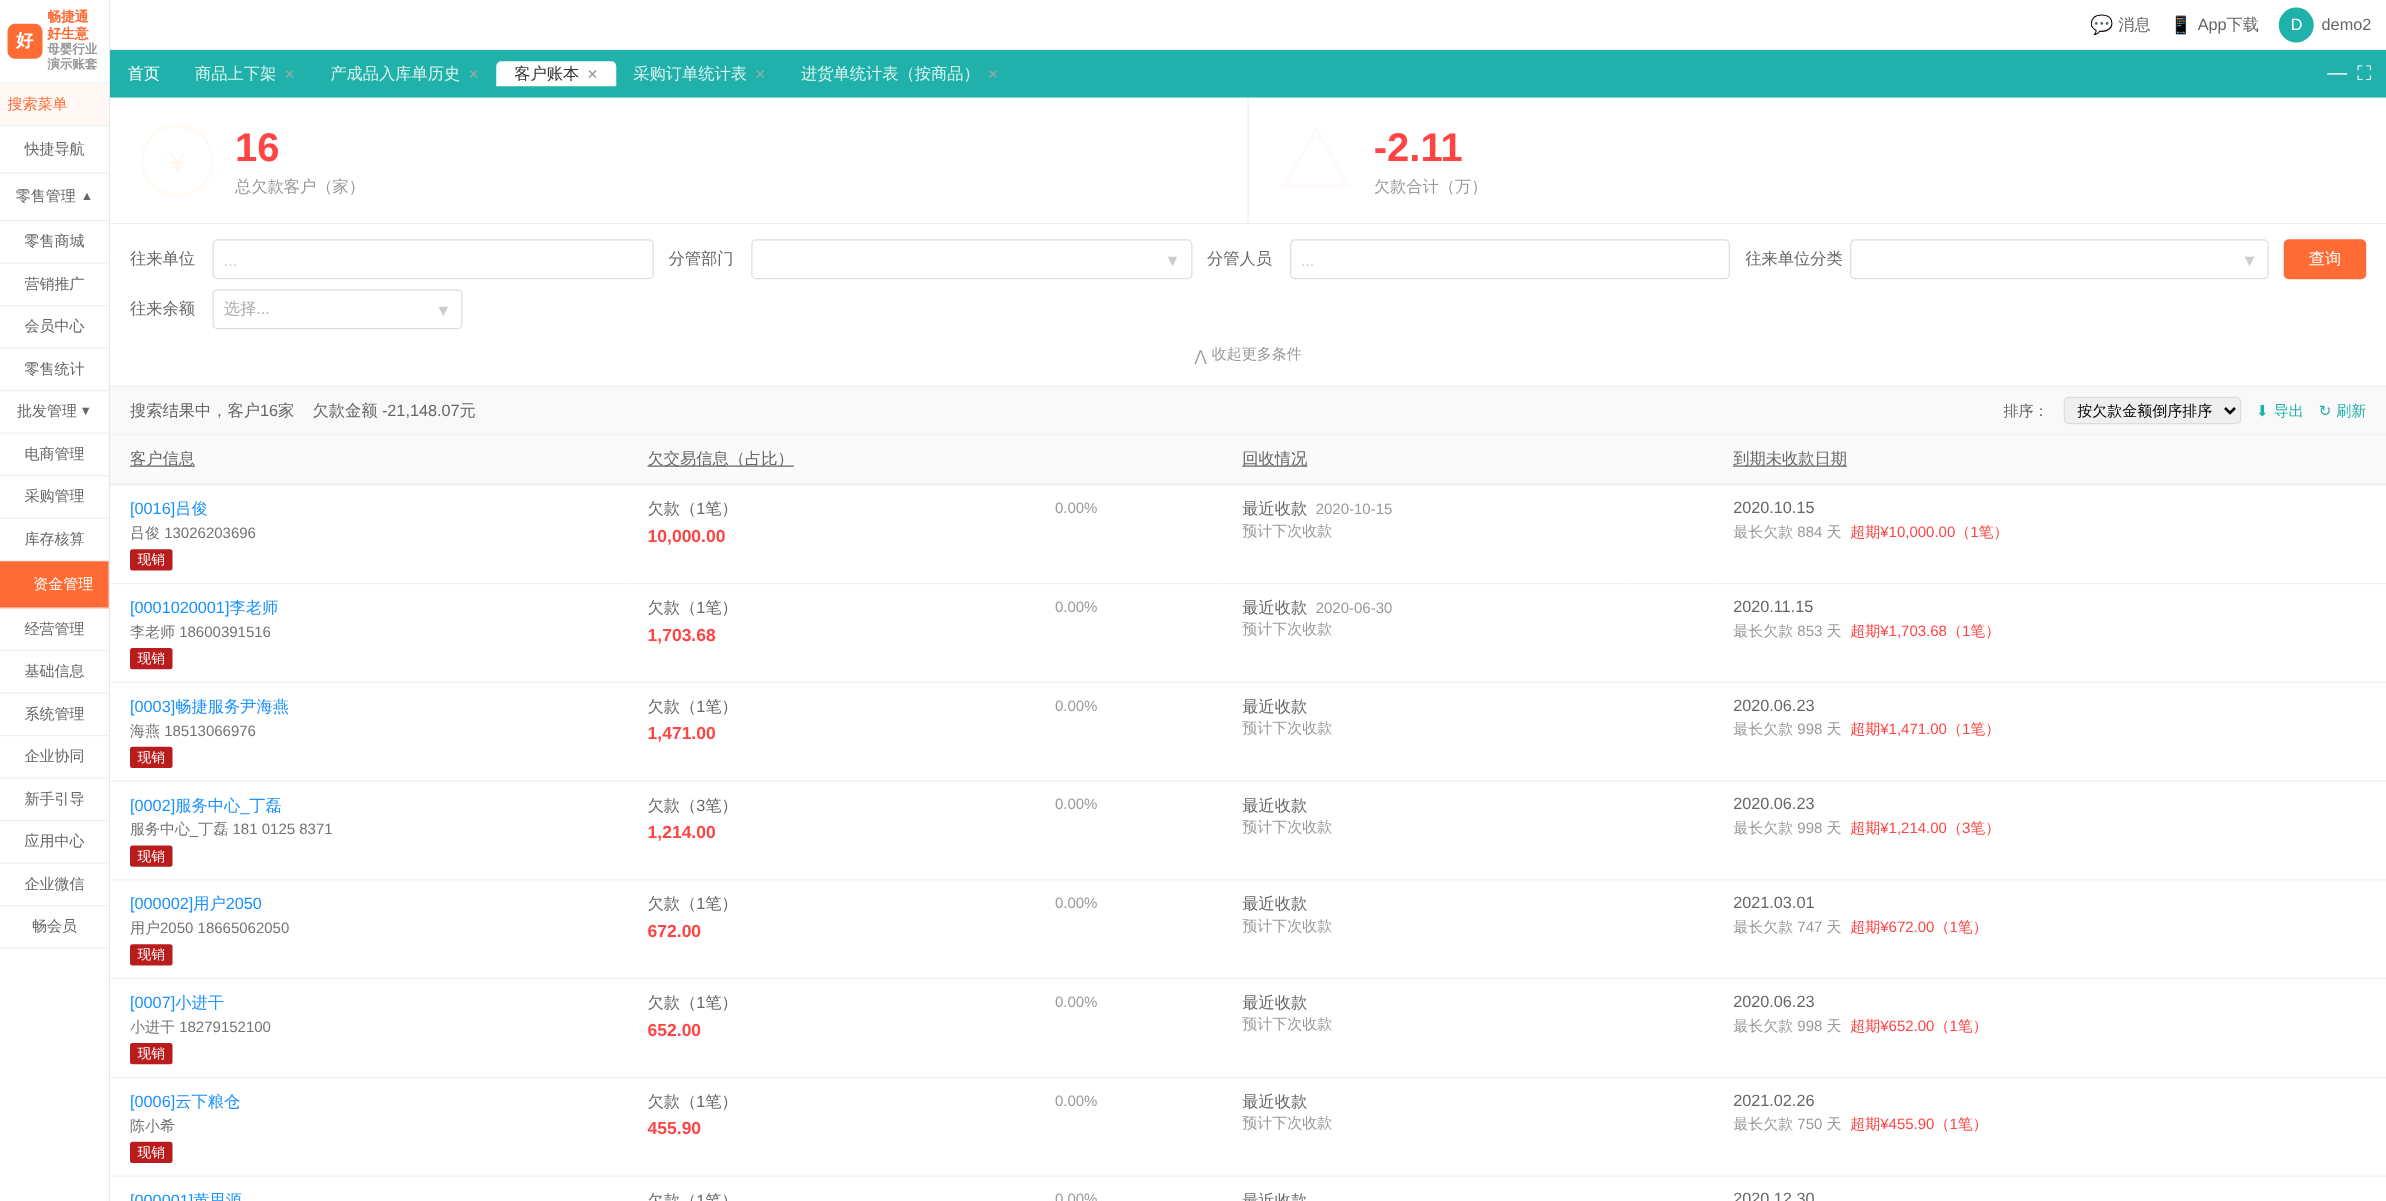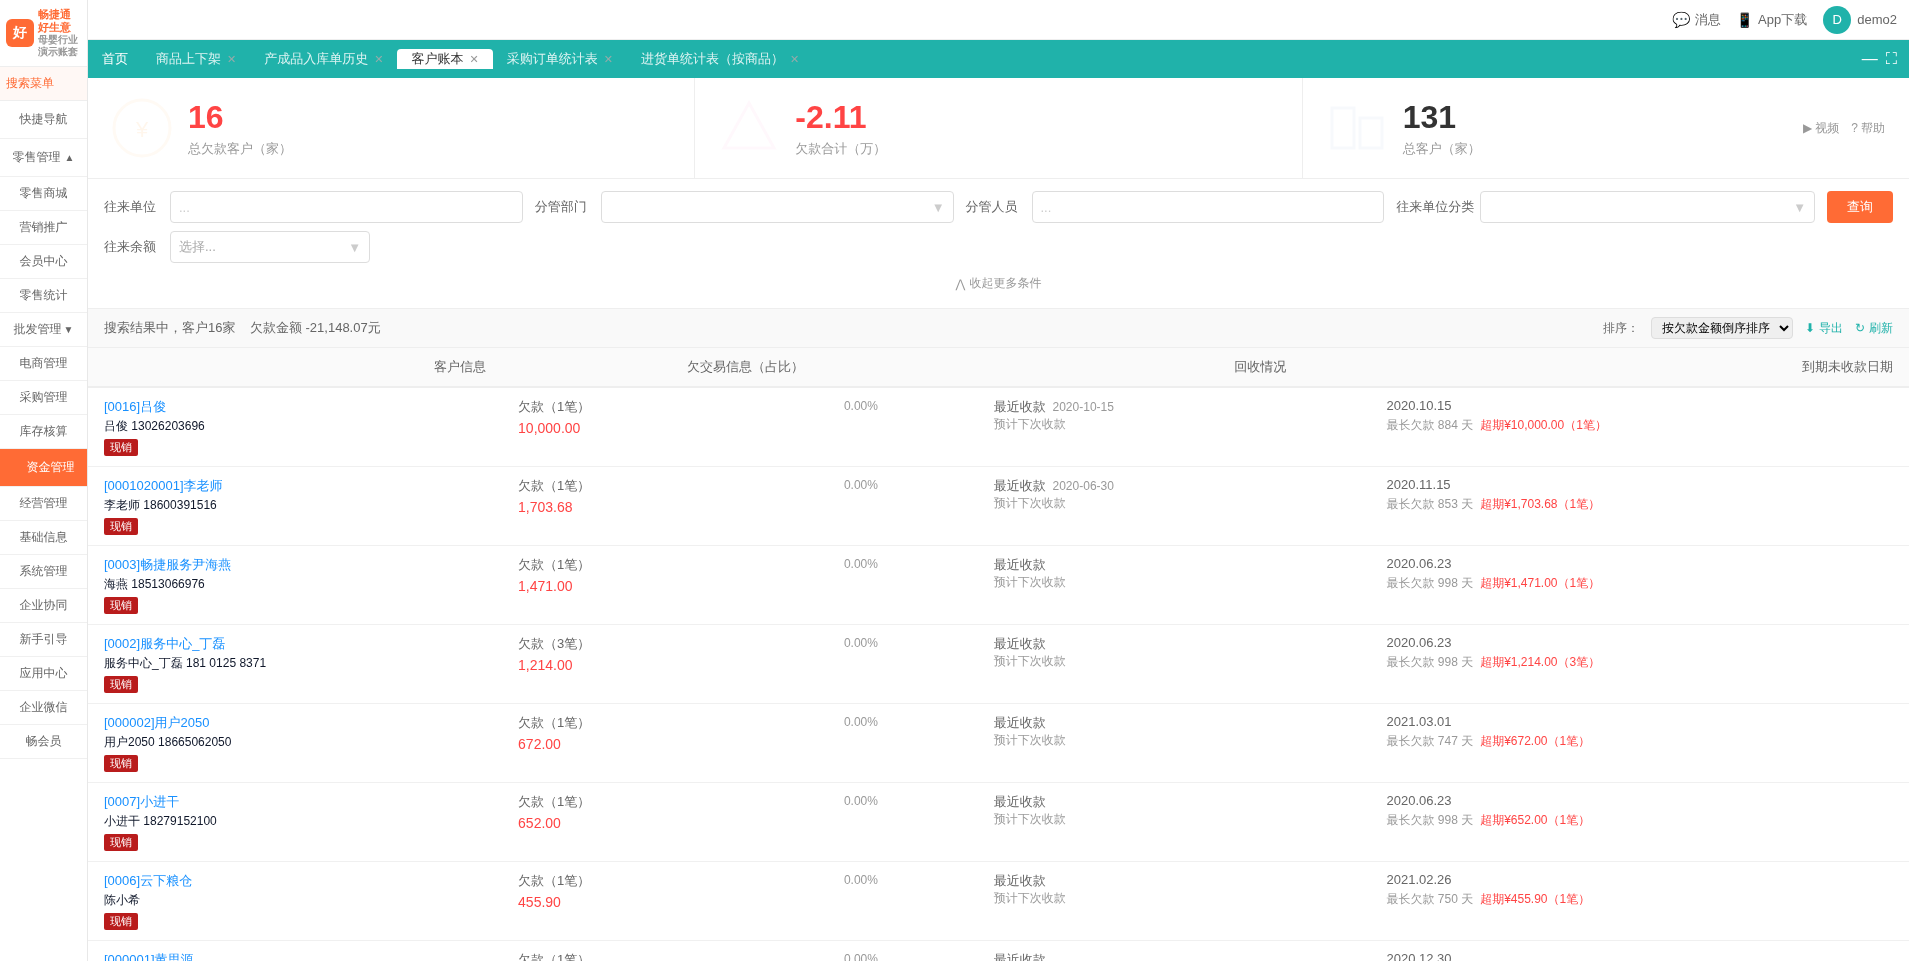--- a/index.html
+++ b/index.html
@@ -66,30 +66,30 @@
     
     .results-bar { background: #f9f9f9; padding: 8px 16px; border-bottom: 1px solid #eee; display: flex; align-items: center; justify-content: space-between; }
     .results-info { font-size: 13px; color: #666; }
     .results-actions { display: flex; align-items: center; gap: 12px; font-size: 12px; color: #666; }
     .results-actions select { border: 1px solid #ddd; border-radius: 4px; padding: 2px 6px; font-size: 12px; }
     .action-link { color: #20b2aa; cursor: pointer; display: flex; align-items: center; gap: 4px; }
 
     
     .data-table { width: 100%; background: #fff; border-collapse: collapse; }
     .data-table thead tr { background: #fafafa; border-bottom: 2px solid #eee; }
-    .data-table th { padding: 10px 16px; text-align: right; font-size: 13px; color: #666; font-weight: normal; }
+    .data-table th { padding: 10px 16px; text-align: left; font-size: 13px; color: #666; font-weight: normal; text-decoration: underline; }
     .data-table tbody tr { border-bottom: 1px solid #f0f0f0; }
     .data-table td { padding: 10px 16px; font-size: 13px; vertical-align: top; }
 
     .customer-name { color: #1890ff; cursor: pointer; font-size: 13px; }
-    .customer-phone { color: #0f172a; font-size: 12px; margin-top: 2px; }
+    .customer-phone { color: #737373; font-size: 12px; margin-top: 2px; }
     .customer-tag { display: inline-block; background: #b91c1c; color: #fff; font-size: 11px; padding: 1px 6px; border-radius: 2px; margin-top: 4px; }
 
     .debt-count { color: #666; font-size: 13px; margin-bottom: 4px; }
-    .debt-amount { color: #ff4444; font-size: 14px; font-weight: normal; }
+    .debt-amount { color: #ff4444; font-size: 14px; font-weight: bold; }
     .debt-percent { color: #999; font-size: 12px; margin-left: 8px; }
 
     .collection-date { color: #999; font-size: 12px; }
     .collection-label { color: #666; font-size: 13px; }
     .collection-sub { color: #999; font-size: 12px; }
 
     .due-date { color: #666; font-size: 13px; margin-bottom: 4px; }
     .overdue-text { color: #ff4444; font-size: 12px; cursor: pointer; }
     .overdue-days { color: #999; font-size: 12px; }
 
@@ -248,42 +248,20 @@
           <div class="stat-icon pink">
             <svg width="60" height="60" viewBox="0 0 60 60">
                 <path d="M30 5 L55 50 L5 50 Z" fill="none" stroke="#ff69b4" stroke-width="3" opacity="0.3"></path>
               </svg>
           </div>
           <div class="stat-content">
             <div class="stat-value red">-2.11</div>
             <div class="stat-label">欠款合计（万）</div>
           </div>
         </div>
-        <div class="stat-card">
-          <div class="stat-icon blue">
-            <svg width="60" height="60" viewBox="0 0 60 60">
-                <rect x="5" y="10" width="22" height="40" fill="none" stroke="#4682b4" stroke-width="3" opacity="0.3"></rect>
-                <rect x="33" y="20" width="22" height="30" fill="none" stroke="#4682b4" stroke-width="3" opacity="0.3"></rect>
-              </svg>
-          </div>
-          <div class="stat-content">
-            <div class="stat-value dark">131</div>
-            <div class="stat-label">总客户（家）</div>
-          </div>
-          <div class="stat-right-actions">
-            <span style="display:flex;align-items:center;gap:3px;color:#999;">
-              <span>▶</span>
-              <span>视频</span>
-            </span>
-            <span style="display:flex;align-items:center;gap:3px;color:#999;">
-              <span>?</span>
-              <span>帮助</span>
-            </span>
-          </div>
-        </div>
       </div>
 
       <div class="filter-area">
         <div class="filter-row">
           <div class="filter-item">
             <span class="filter-label">往来单位</span>
             <div class="filter-input">
               <span>...</span>
             </div>
           </div>

